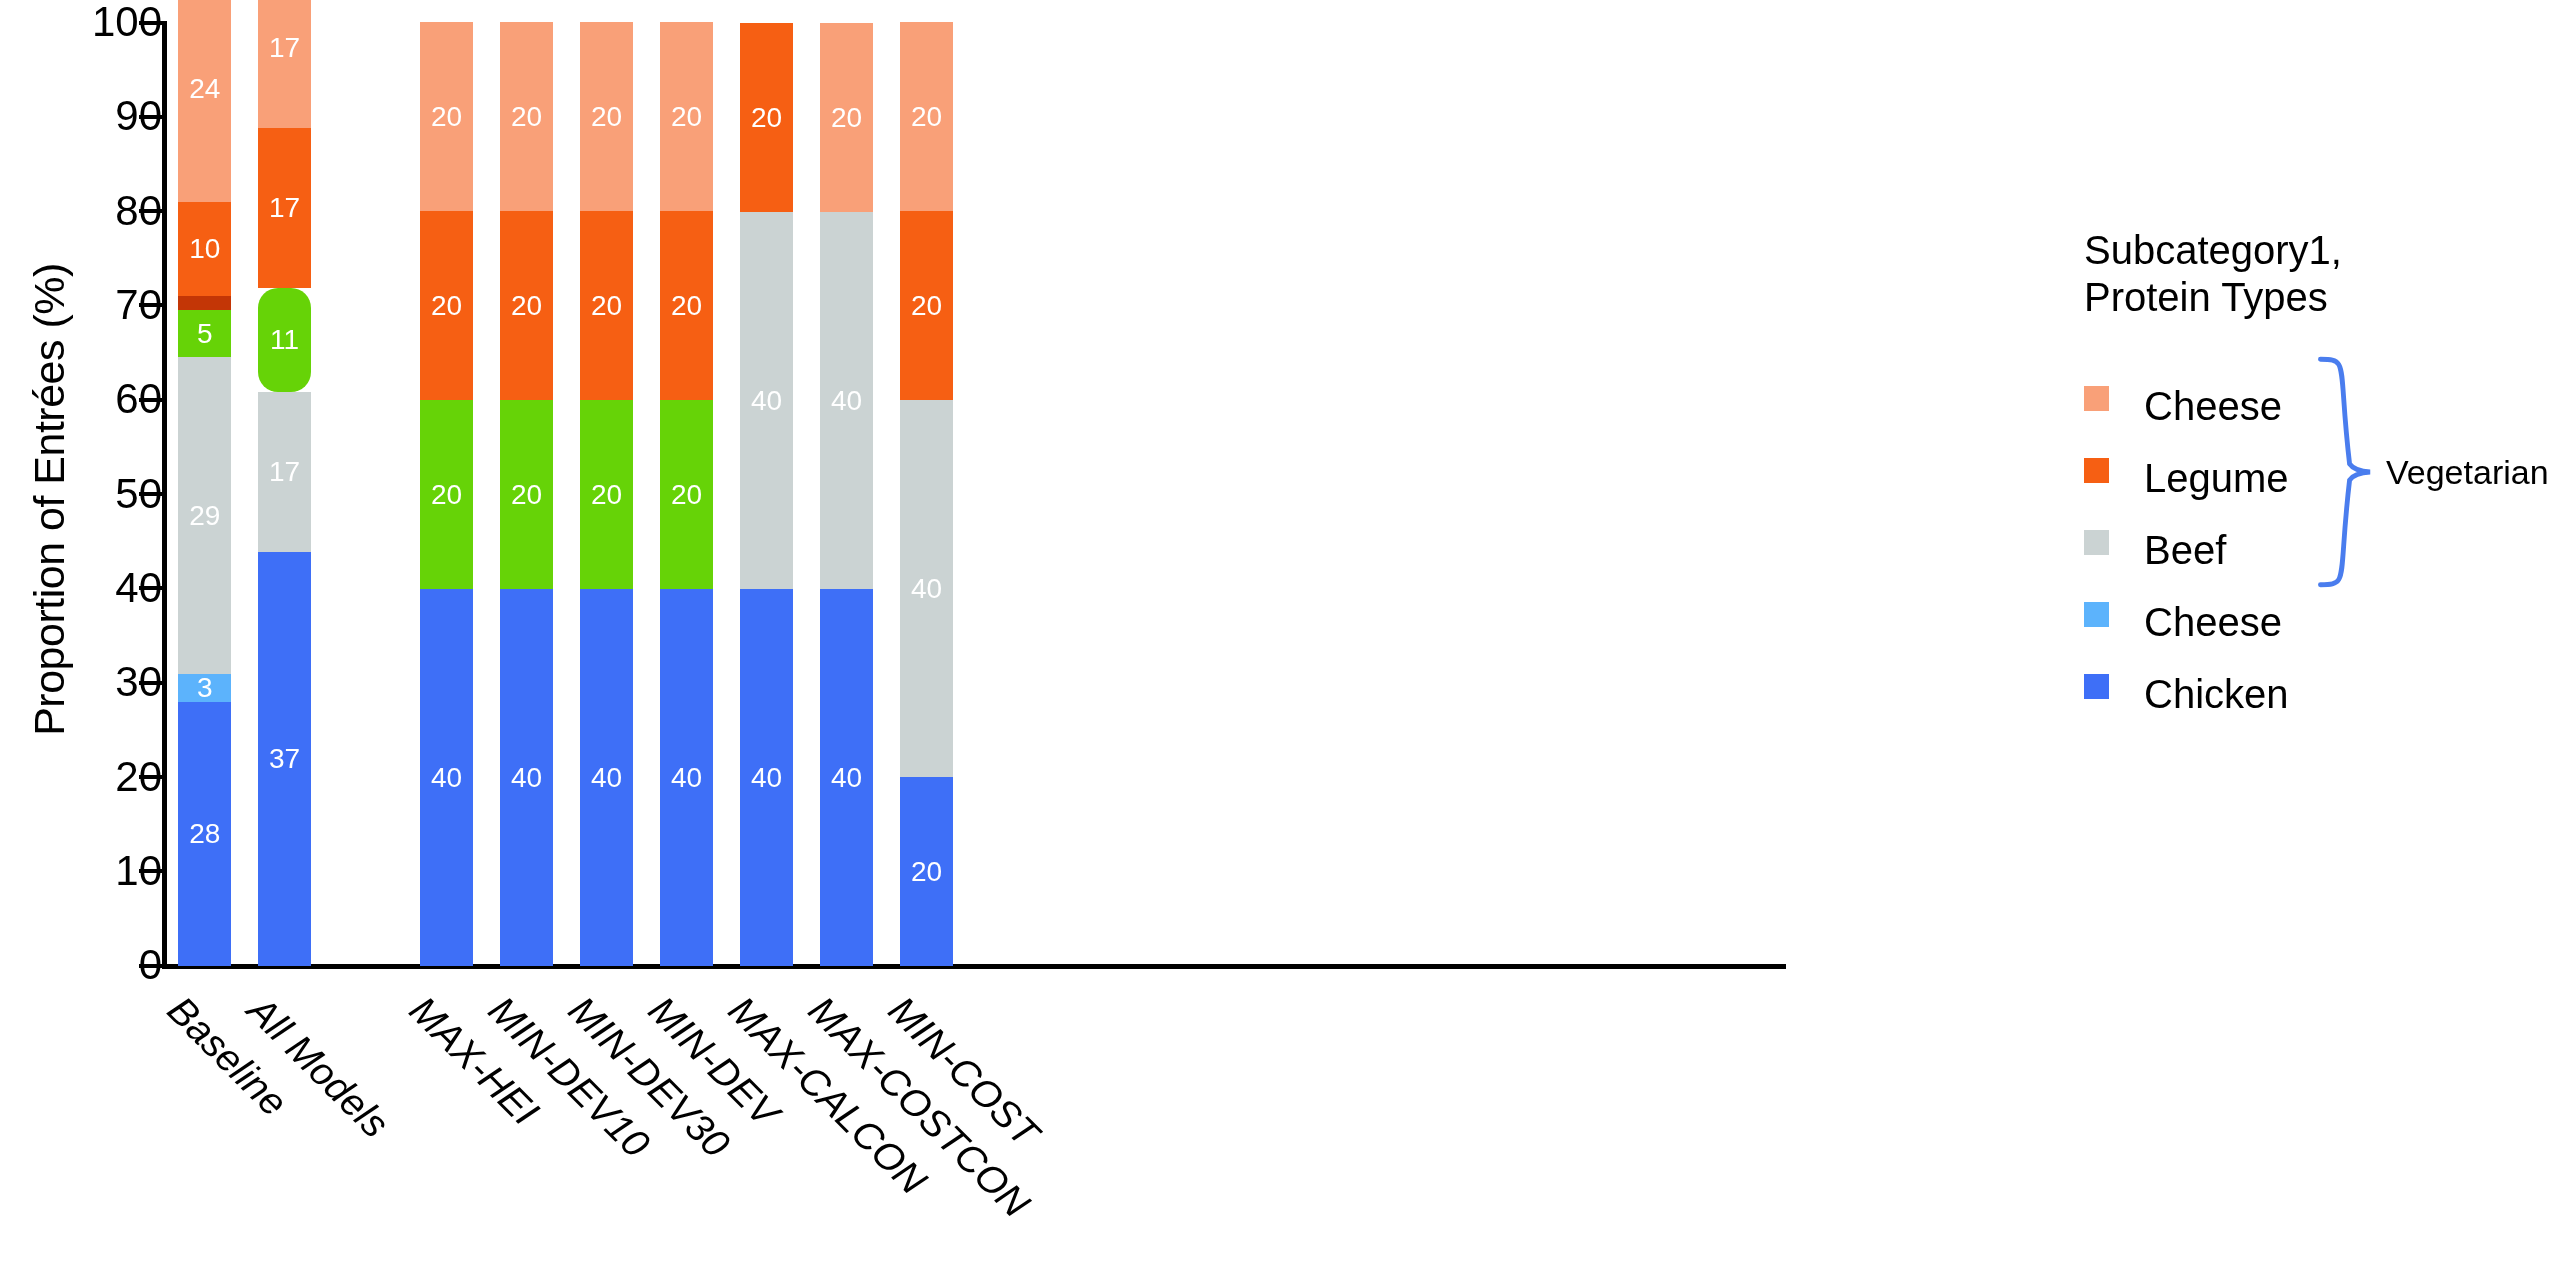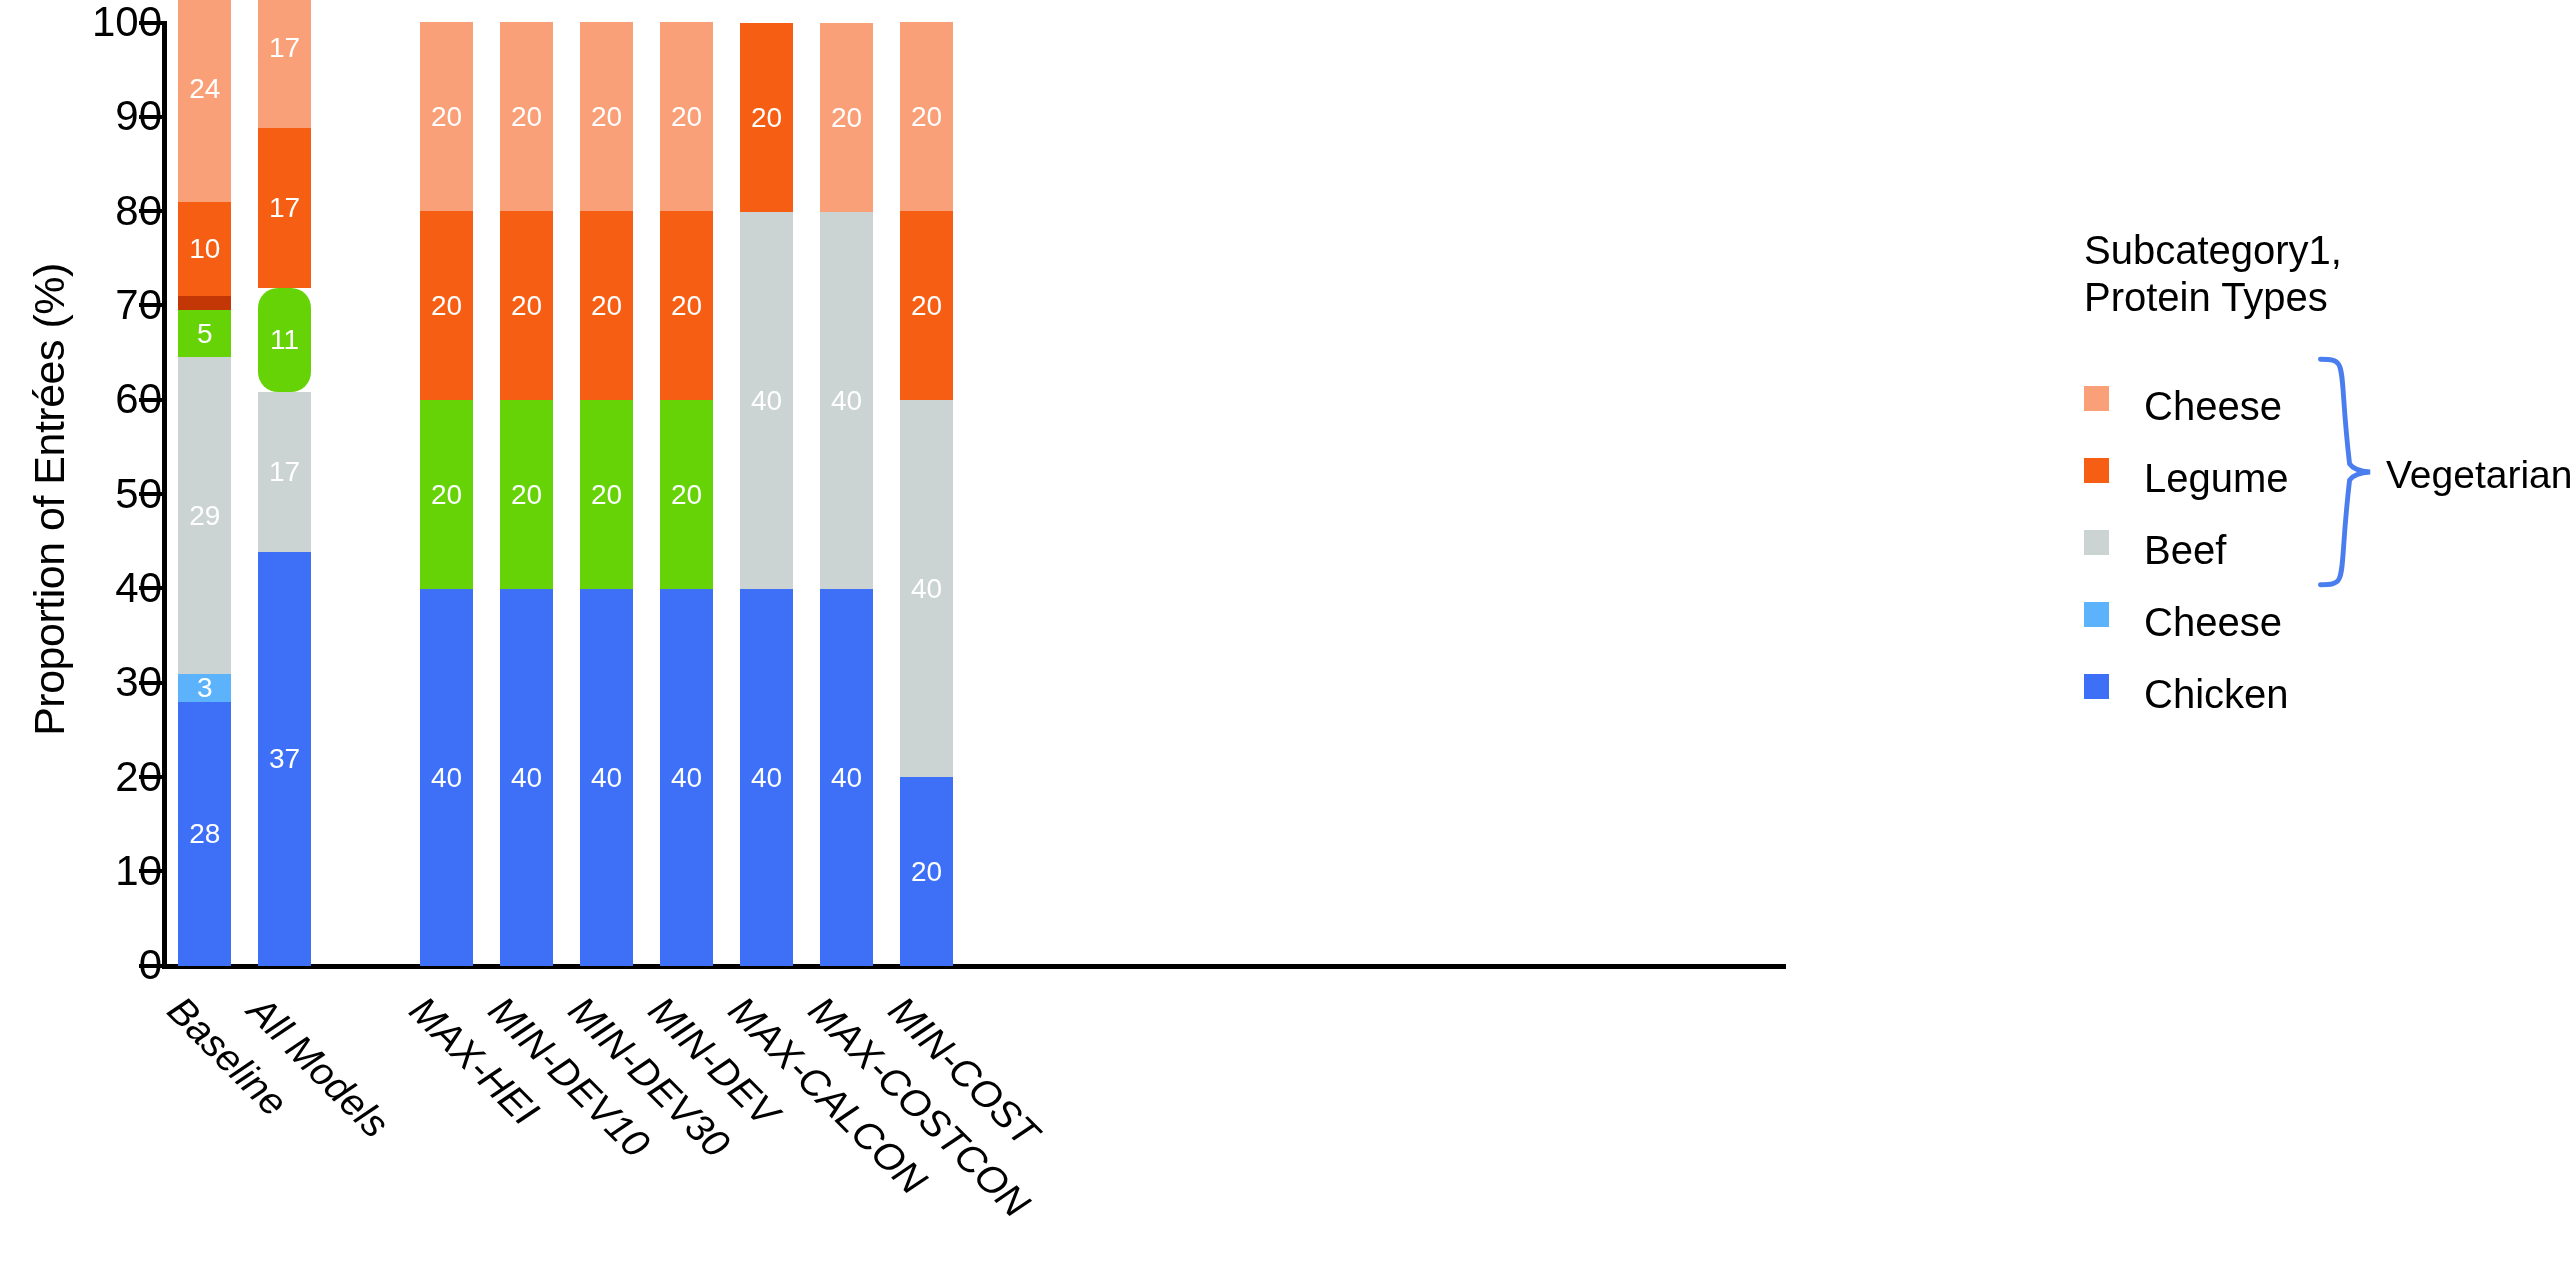--- a/index.html
+++ b/index.html
@@ -47,21 +47,21 @@
   
   #legend{position:absolute;left:2084px;top:227px;width:486px;}
   .legend-title{font-size:40px;color:#000;line-height:1.18;margin-bottom:65px;white-space:pre-line;}
   .legend-row{display:flex;align-items:flex-start;height:72px;}
   .swatch{width:25px;height:25px;flex:0 0 25px;margin-right:35px;}
   .legend-label{font-size:40px;color:#000;line-height:1;}
 
   #brace{position:absolute;left:2316px;top:356px;width:65px;height:232px;}
   #vegetarian{
     position:absolute;left:2386px;top:453px;
-    font-size:39px;color:#000;white-space:nowrap;
+    font-size:34px;color:#000;white-space:nowrap;
   }
 </style>
 </head>
 <body>
 
 <div id="root">
 
   <div class="ytitle">Proportion of Entrées (%)</div>
 
   <div id="ylabels">

